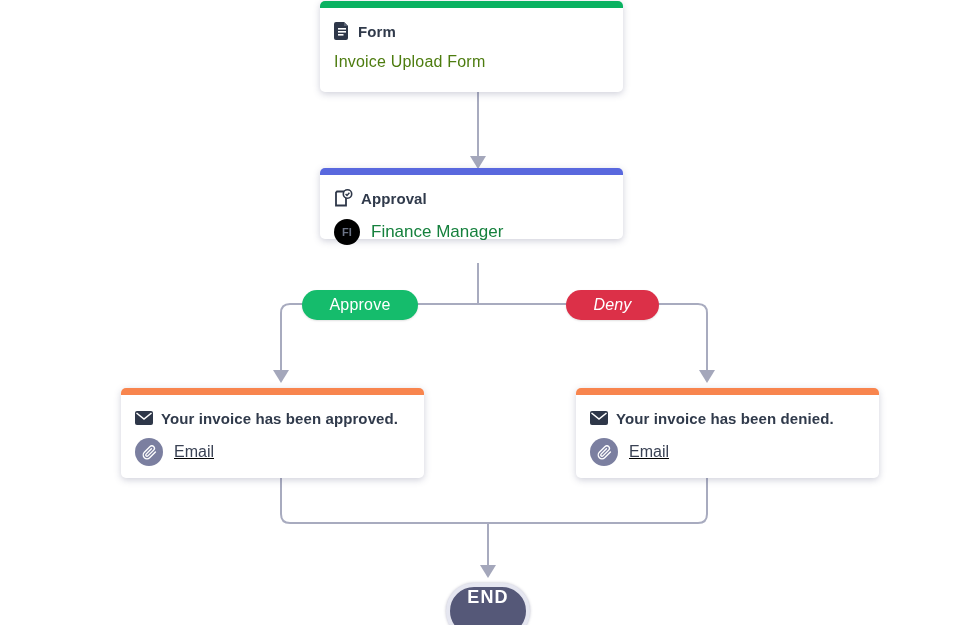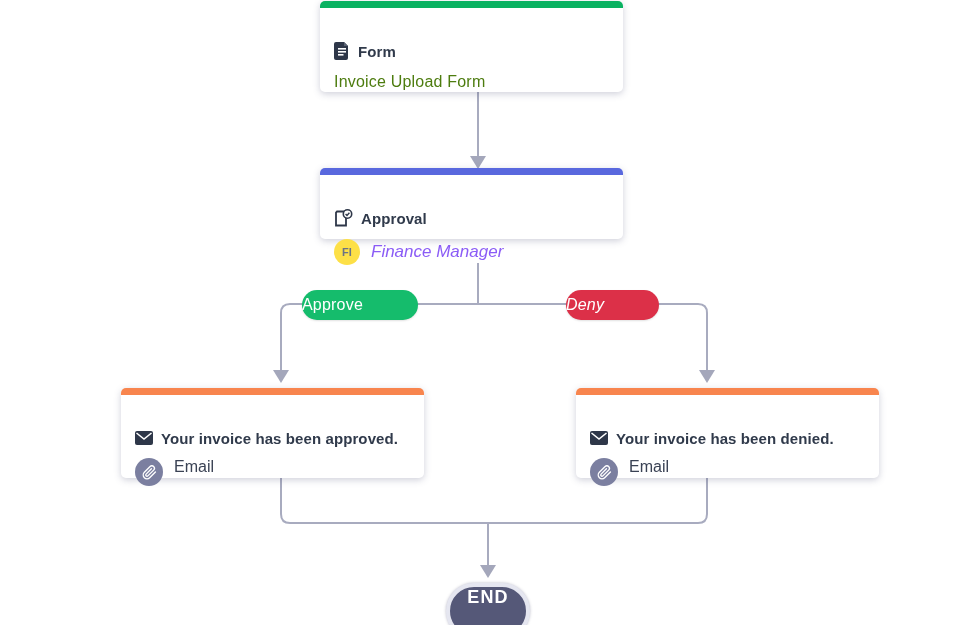--- a/index.html
+++ b/index.html
@@ -32,21 +32,20 @@
   }
   .node-bar {
     height: 7px;
     border-radius: 5px 5px 0 0;
   }
   .bar-form { background: #0AB261; }
   .bar-approval { background: #5968DE; }
   .bar-email { background: #F8854E; }
   .node-body {
     padding: 12px 14px 14px 14px;
-    margin-top: 20px;
   }
   .node-header {
     display: flex;
     align-items: center;
     gap: 8px;
     height: 22px;
   }
   .node-header .hdr-label {
     font-size: 15px;
     font-weight: bold;
@@ -64,39 +63,39 @@
   .assignee-row {
     display: flex;
     align-items: center;
     gap: 11px;
     margin-top: 10px;
   }
   .avatar-initials {
     width: 26px;
     height: 26px;
     border-radius: 50%;
-    background: #fde047;
+    background: #000000;
     color: #6B7385;
     font-size: 11px;
     font-weight: bold;
     display: flex;
     align-items: center;
     justify-content: center;
     flex: 0 0 auto;
   }
   .assignee-name {
     font-size: 17px;
-    color: #8b5cf6;
-    font-style: italic;
+    color: #15803d;
   }
   .channel-row {
     display: flex;
-    align-items: flex-start;
+    align-items: center;
     gap: 11px;
     margin-top: 9px;
+    text-decoration: underline;
   }
   .avatar-clip {
     width: 28px;
     height: 28px;
     border-radius: 50%;
     background: #7B7FA0;
     display: flex;
     align-items: center;
     justify-content: center;
     flex: 0 0 auto;
@@ -104,20 +103,21 @@
   .channel-label {
     font-size: 16px;
     color: #3A4254;
   }
   .branch-pill {
     position: absolute;
     height: 30px;
     border-radius: 15px;
     display: flex;
     align-items: center;
+    justify-content: center;
     color: #ffffff;
     font-size: 16px;
     z-index: 3;
     box-shadow: 0 1px 2px rgba(0,0,0,0.12);
     cursor: pointer;
     letter-spacing: 0.2px;
   }
   .pill-approve {
     left: 302px; top: 290px; width: 116px;
     background: #15BC6C;

